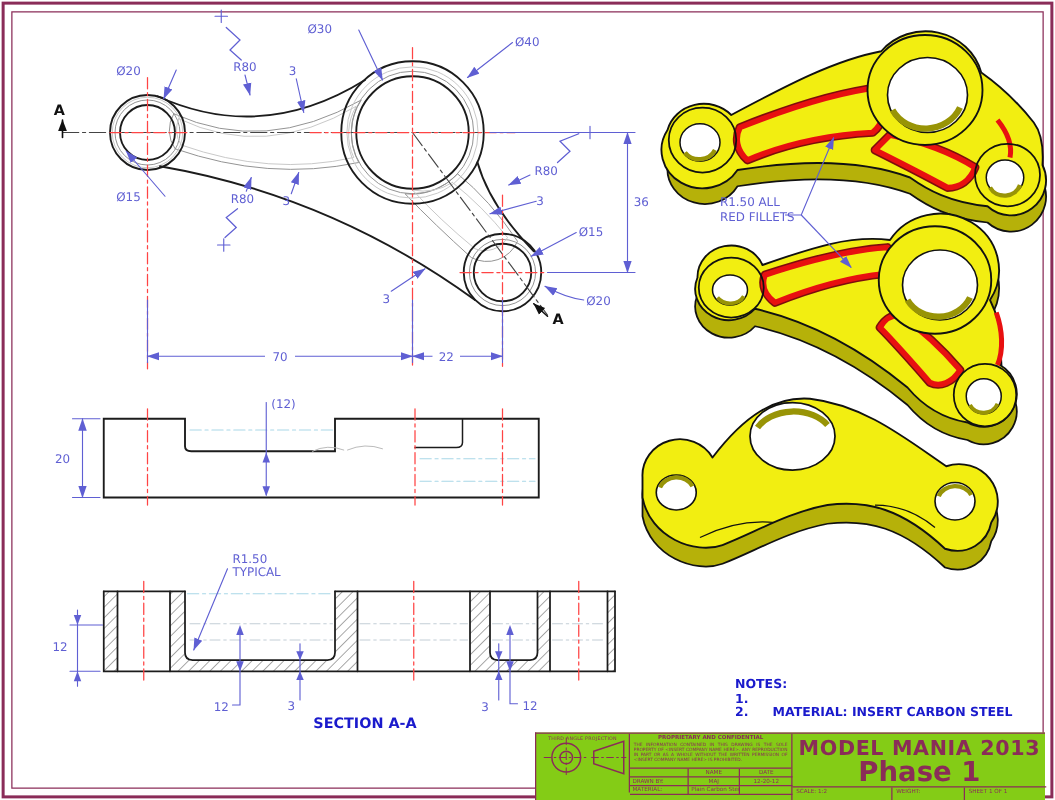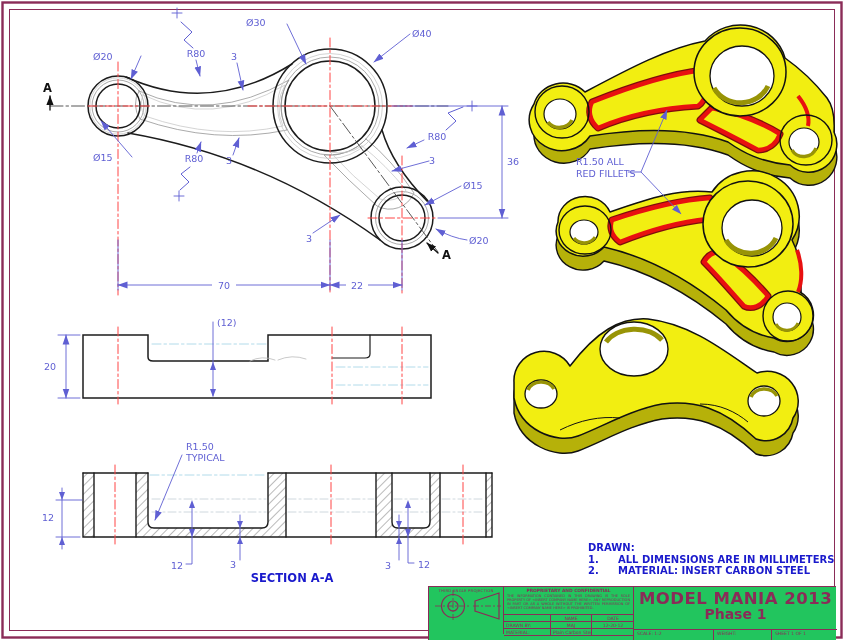--- a/index.html
+++ b/index.html
@@ -7,35 +7,35 @@
          font-family:"DejaVu Sans",sans-serif;overflow:hidden;}
   .sheet svg{position:absolute;left:0;top:0;}
   
   .notes{position:absolute;left:588px;top:542px;width:252px;color:#1a1acc;
          font-weight:bold;font-size:10px;line-height:11.5px;}
   .note-row{display:flex;}
   .note-num{width:30px;flex:none;}
   
   .tb{position:absolute;left:428px;top:586px;width:408px;height:54px;
       color:#8a2c58;border-top:1px solid #8a2c58;border-left:1px solid #8a2c58;
-      font-size:4.5px;box-sizing:border-box;background:#22c55e;}
+      font-size:4.5px;box-sizing:border-box;background:#84cc16;}
   .tb *{box-sizing:border-box;}
   .tb-proj{position:absolute;left:0;top:0;width:75px;height:47px;border-right:1px solid #8a2c58;}
   .tb-proj-label{font-size:3.8px;text-align:center;padding-top:1px;letter-spacing:.2px;}
   .tb-mid{position:absolute;left:75px;top:0;width:130px;height:54px;border-right:1px solid #8a2c58;}
   .tb-prop-head{font-size:4.4px;font-weight:bold;text-align:center;padding-top:1px;}
   .tb-prop-body{font-size:3.5px;line-height:4px;padding:1px 3px;text-align:justify;height:21px;overflow:hidden;}
   .tb-grid{display:grid;grid-template-columns:47px 41px 42px;border-top:1px solid #8a2c58;}
   .tb-grid>div{border-right:1px solid #8a2c58;border-bottom:1px solid #8a2c58;height:7px;
                padding:1px 2px 0 2px;white-space:nowrap;overflow:hidden;}
   .tb-grid>div:nth-child(3n){border-right:none;}
   .tb-c{text-align:center;}
   .tb-title{position:absolute;left:205px;top:0;width:203px;height:42px;text-align:center;}
   .tb-title-1{font-size:16.5px;font-weight:bold;letter-spacing:.5px;margin-top:2px;}
-  .tb-title-2{font-size:14px;font-weight:bold;margin-top:-2px;}
+  .tb-title-2{font-size:22px;font-weight:bold;margin-top:-2px;}
   .tb-strip{position:absolute;left:205px;top:42px;width:203px;height:12px;display:flex;
             border-top:1px solid #8a2c58;}
   .tb-strip>div{border-right:1px solid #8a2c58;padding:1px 0 0 3px;white-space:nowrap;}
   .tb-strip>div:last-child{border-right:none;}
   .proj-svg{display:block;margin:1px auto 0 auto;}
 </style>
 </head>
 <body>
 
 <div class="sheet">
@@ -332,24 +332,23 @@
 
   <g>
     <path d="M 628,172 L 641,172 L 667,110" fill="none" stroke="#5f5fd3" stroke-width="0.9" marker-end="url(#ab)"></path>
     <path d="M 641,172 L 681,214" fill="none" stroke="#5f5fd3" stroke-width="0.9" marker-end="url(#ab)"></path>
     <text x="576" y="165" font-size="9.5" fill="#5f5fd3">R1.50 ALL</text>
     <text x="576" y="177" font-size="9.5" fill="#5f5fd3">RED FILLETS</text>
   </g>
 </svg>
 
 <div class="notes">
-  <div>DRAWN:</div>
+  <div>NOTES:</div>
   <div class="note-row">
     <span class="note-num">1.</span>
-    <span>ALL DIMENSIONS ARE IN MILLIMETERS</span>
   </div>
   <div class="note-row">
     <span class="note-num">2.</span>
     <span>MATERIAL: INSERT CARBON STEEL</span>
   </div>
 </div>
 
 <div class="tb">
   <div class="tb-proj">
     <div class="tb-proj-label">THIRD ANGLE PROJECTION</div>

